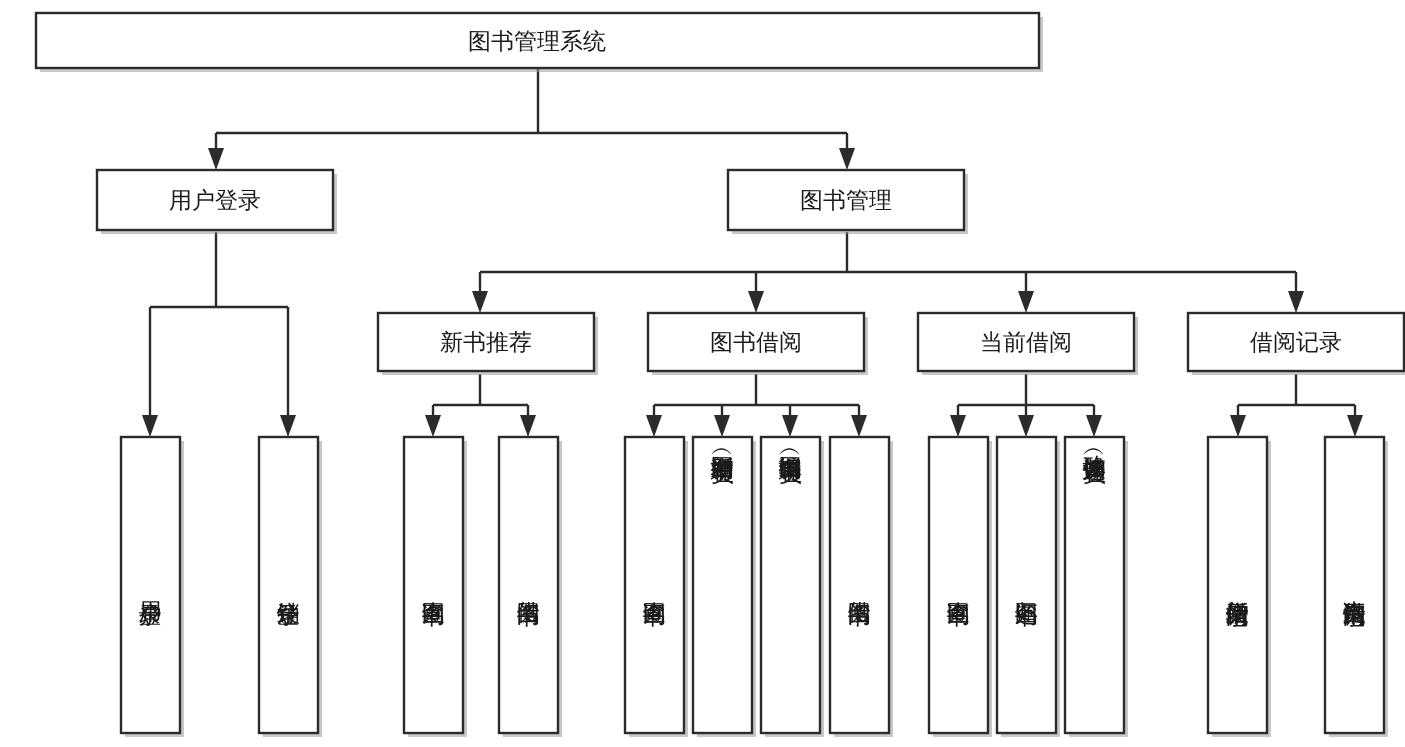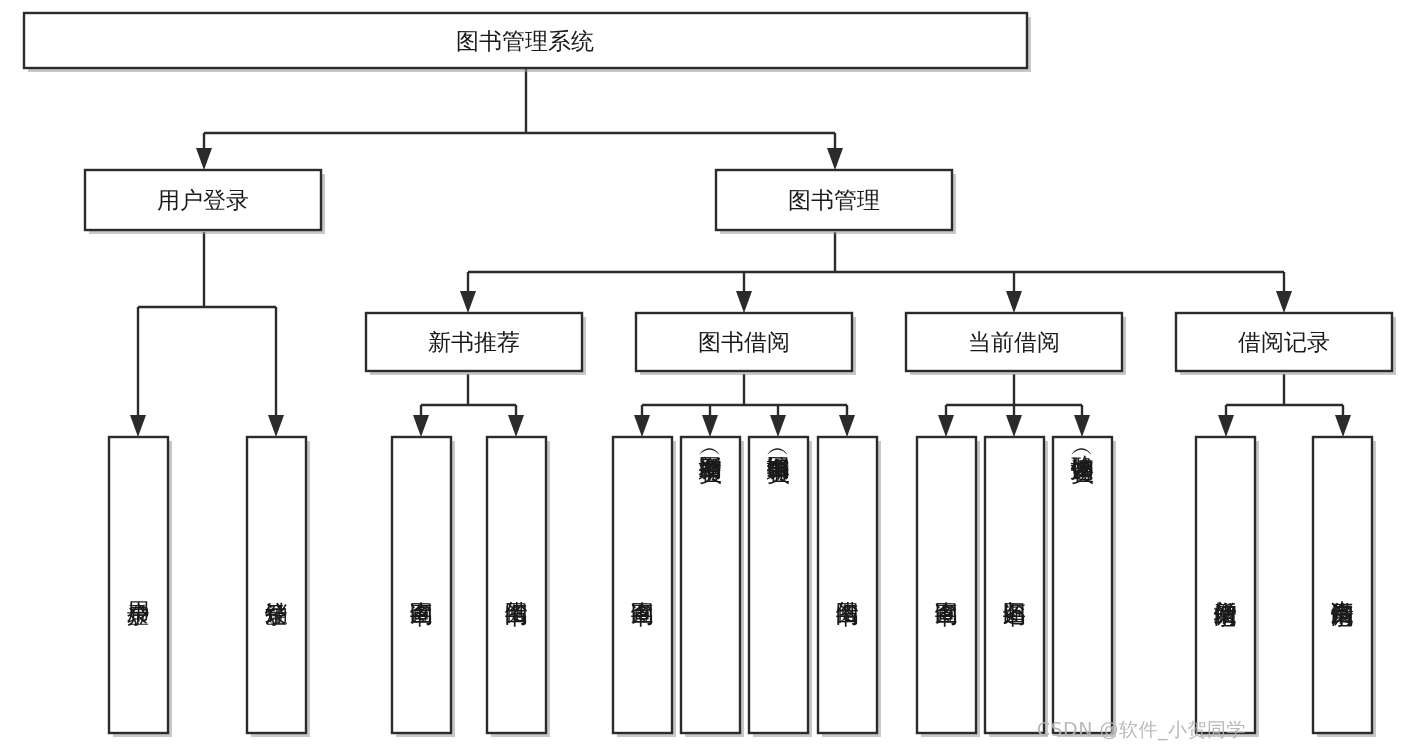--- a/index.html
+++ b/index.html
@@ -9,21 +9,21 @@
   }
   body {
     width: 1405px;
     height: 747px;
     position: relative;
     overflow: hidden;
     font-family: "DejaVu Sans", "Liberation Sans", sans-serif;
   }
   #diagram-root {
     position: absolute;
-    left: 4px;
+    left: 16px;
     top: 0;
     width: 1252px;
     height: 747px;
   }
   svg.flow {
     display: block;
     width: 1405px;
     height: 747px;
   }
   .node-box {
@@ -286,15 +286,14 @@
   <div class="vert-label-wrap" style="left:1049px; top:437px; width:59px; height:296px; align-items:flex-start;">
     <span class="vert-label">确认归还（管理员）</span>
   </div>
   <div class="vert-label-wrap" style="left:1192px; top:437px; width:59px; height:296px;">
     <span class="vert-label">新增借阅记录</span>
   </div>
   <div class="vert-label-wrap" style="left:1309px; top:437px; width:59px; height:296px;">
     <span class="vert-label">查询借阅记录</span>
   </div>
 
-  <div class="watermark">CSDN @软件_小贺同学</div>
 
 </div>
 
 </body></html>

